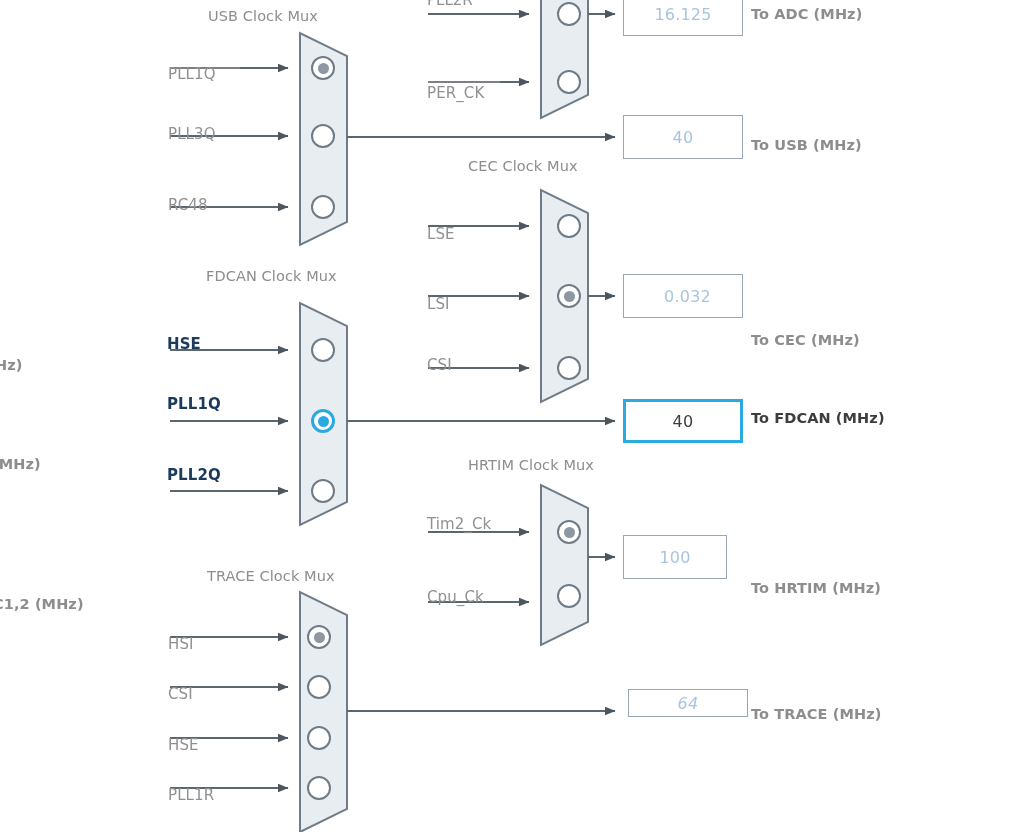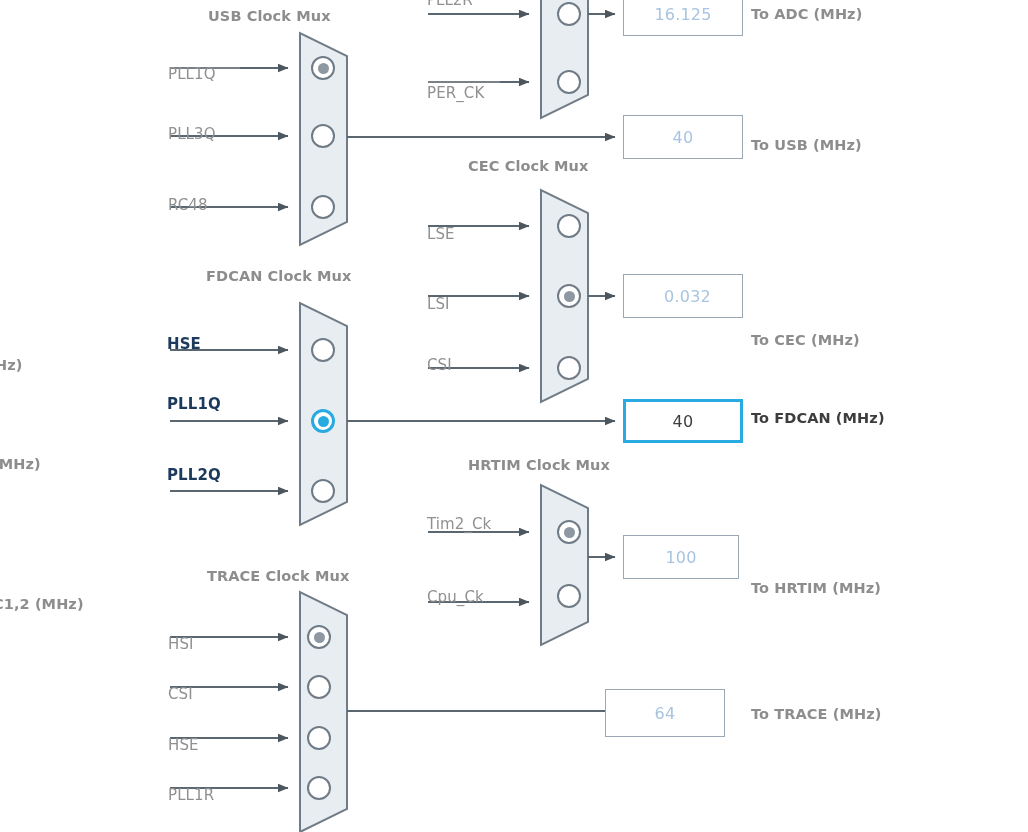--- a/index.html
+++ b/index.html
@@ -23,21 +23,21 @@
     top: 0;
     width: 1028px;
     height: 832px;
     overflow: hidden;
   }
 
   
   .mux-title {
     position: absolute;
     font-size: 14.5px;
-    font-weight: bold;
+    font-weight: normal;
     color: #8d8d8d;
     white-space: nowrap;
     letter-spacing: 0.1px;
   }
 
   
   .in-label {
     position: absolute;
     font-size: 15px;
     color: #909090;
@@ -233,31 +233,31 @@
   <div class="radio" style="left:311px; top:338px;"></div>
   <div class="radio sel" style="left:311px; top:409px;"></div>
   <div class="radio" style="left:311px; top:479px;"></div>
   <div class="val-box active" style="left:623px; top:399px; width:120px; height:44px;">40</div>
   <div class="out-label active" style="left:751px; top:410px;">To FDCAN (MHz)</div>
 
   <div class="in-label" style="left:427px; top:495px;">Tim2_Ck</div>
   <div class="in-label" style="left:427px; top:568px;">Cpu_Ck</div>
   <div class="radio on" style="left:557px; top:520px;"></div>
   <div class="radio" style="left:557px; top:584px;"></div>
-  <div class="val-box" style="left:623px; top:535px; width:116px; height:44px;">100</div>
+  <div class="val-box" style="left:623px; top:535px; width:104px; height:44px;">100</div>
   <div class="out-label" style="left:751px; top:548px;margin-top:32px;">To HRTIM (MHz)</div>
 
   <div class="in-label" style="left:168px; top:615px;">HSI</div>
   <div class="in-label" style="left:168px; top:665px;">CSI</div>
   <div class="in-label" style="left:168px; top:716px;">HSE</div>
   <div class="in-label" style="left:168px; top:766px;">PLL1R</div>
   <div class="radio on" style="left:307px; top:625px;"></div>
   <div class="radio" style="left:307px; top:675px;"></div>
   <div class="radio" style="left:307px; top:726px;"></div>
   <div class="radio" style="left:307px; top:776px;"></div>
-  <div class="val-box" style="left:605px; top:689px; width:120px; height:48px;">64</div>
+  <div class="val-box" style="left:628px; top:689px; width:120px; height:28px;font-style:italic;">64</div>
   <div class="out-label" style="left:751px; top:706px;">To TRACE (MHz)</div>
 
   <div class="edge-label" style="left:-5px; top:357px;">Hz)</div>
   <div class="edge-label" style="left:-8px; top:456px;">(MHz)</div>
   <div class="edge-label" style="left:-7px; top:596px;">C1,2 (MHz)</div>
 
 </div>
 
 </body></html>

